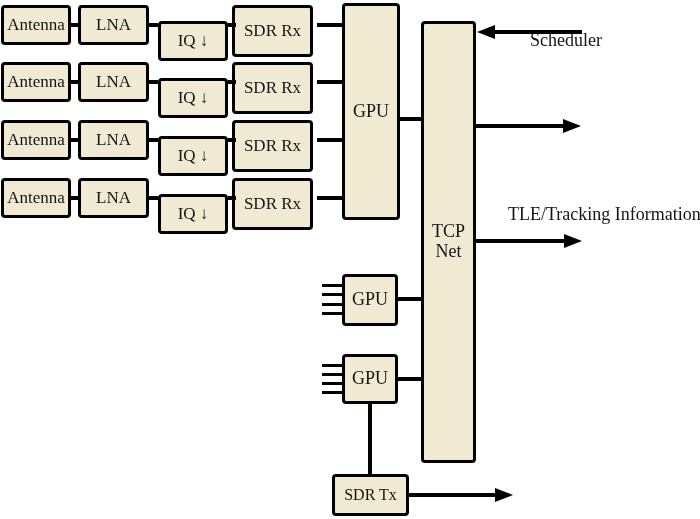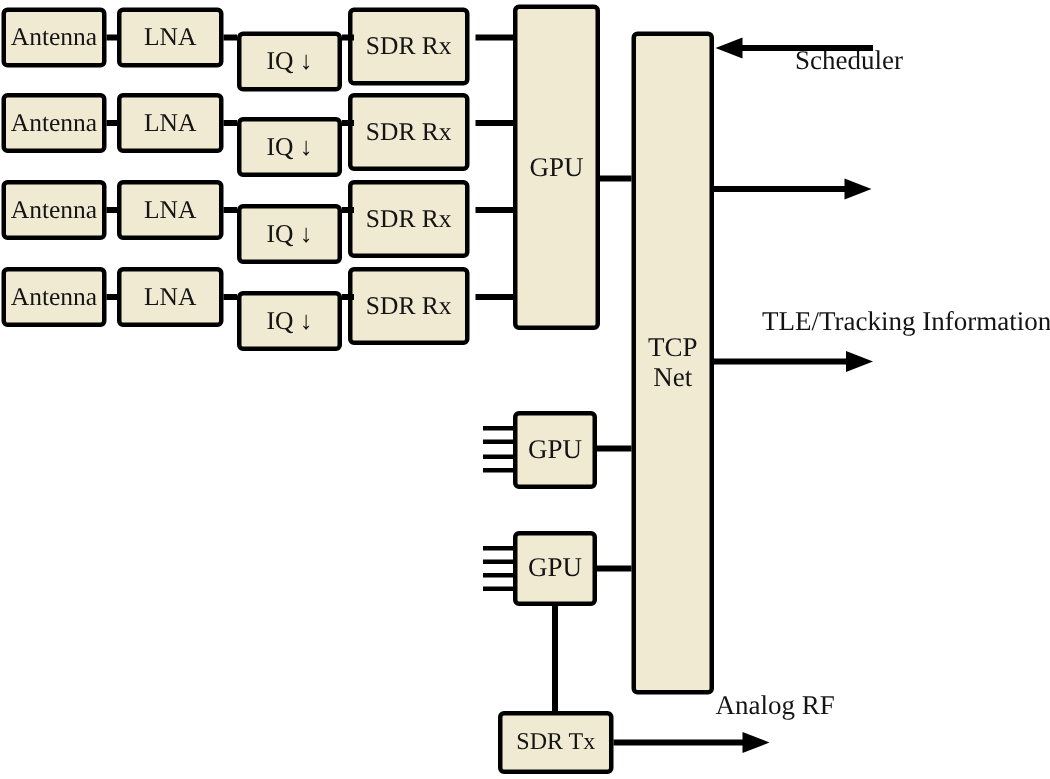--- a/index.html
+++ b/index.html
@@ -126,17 +126,16 @@
   <div class="head-left" style="left:477px;top:25px;"></div>
   <div class="hline" style="left:492px;top:30px;width:90px;height:4px;"></div>
 
   <div class="hline" style="left:476px;top:124px;width:88px;height:4px;"></div>
   <div class="head-right" style="left:563px;top:119px;"></div>
 
   <div class="ann" style="left:508px;top:204px;">TLE/Tracking Information</div>
   <div class="hline" style="left:476px;top:239px;width:89px;height:4px;"></div>
   <div class="head-right" style="left:564px;top:234px;"></div>
 
-  <div class="ann" style="left:477px;top:460px;">Analog RF</div>
   <div class="hline" style="left:409px;top:493px;width:87px;height:4px;"></div>
   <div class="head-right" style="left:495px;top:488px;"></div>
 
 </div>
 
 </body></html>

